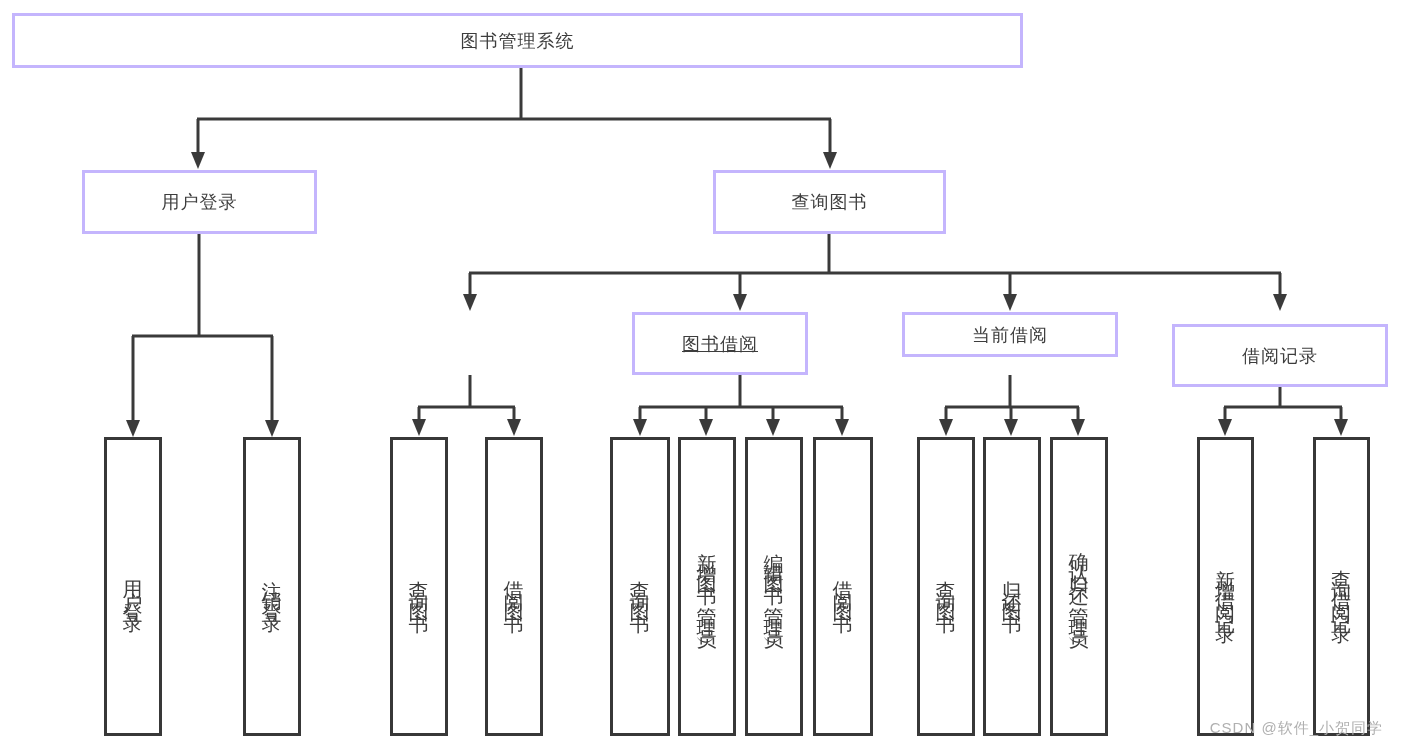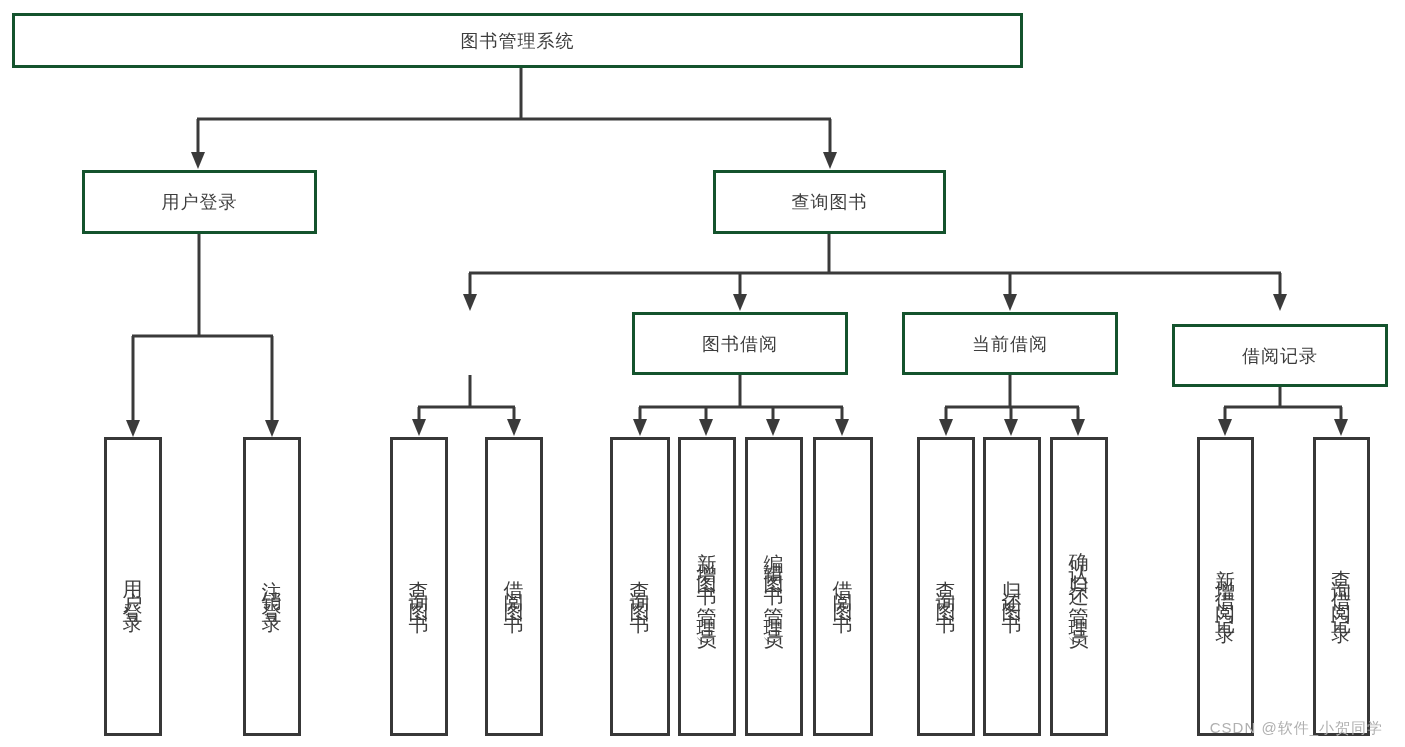--- a/index.html
+++ b/index.html
@@ -8,21 +8,21 @@
     width:1405px;height:747px;
     background:#ffffff;
     font-family:"Liberation Sans","DejaVu Sans",sans-serif;
     overflow:hidden;
   }
   .connector-svg{position:absolute;left:0;top:0;z-index:0;}
   .box{
     position:absolute;
     box-sizing:border-box;
     background:#ffffff;
-    border:3px solid #14532d;
+    border:3px solid #c4b5fd;
     display:flex;align-items:center;justify-content:center;
     color:#3d3d3d;
     font-size:18px;
     z-index:1;
     letter-spacing:1px;
   }
   .vbox{
     position:absolute;
     box-sizing:border-box;
     background:#ffffff;
@@ -105,22 +105,22 @@
       <polygon points="1071,419 1085,419 1078,436" fill="#3a3a3a"></polygon>
       <polygon points="1218,419 1232,419 1225,436" fill="#3a3a3a"></polygon>
       <polygon points="1334,419 1348,419 1341,436" fill="#3a3a3a"></polygon>
     </svg>
 
   <div class="box" style="left:12px;top:13px;width:1011px;height:55px;">图书管理系统</div>
 
   <div class="box" style="left:82px;top:170px;width:235px;height:64px;">用户登录</div>
   <div class="box" style="left:713px;top:170px;width:233px;height:64px;">查询图书</div>
 
-  <div class="box" style="left:632px;top:312px;width:216px;height:63px;">图书借阅</div>
-  <div class="box" style="left:902px;top:312px;width:216px;height:63px;">当前借阅</div>
+  <div class="box" style="left:632px;top:312px;width:176px;height:63px;text-decoration:underline;">图书借阅</div>
+  <div class="box" style="left:902px;top:312px;width:216px;height:45px;">当前借阅</div>
   <div class="box" style="left:1172px;top:312px;width:216px;height:63px;margin-top:12px;">借阅记录</div>
 
   <div class="vbox" style="left:104px;top:437px;width:58px;height:299px;">用户登录</div>
   <div class="vbox" style="left:243px;top:437px;width:58px;height:299px;">注销登录</div>
 
   <div class="vbox" style="left:390px;top:437px;width:58px;height:299px;">查询图书</div>
   <div class="vbox" style="left:485px;top:437px;width:58px;height:299px;">借阅图书</div>
 
   <div class="vbox" style="left:610px;top:437px;width:60px;height:299px;">查询图书</div>
   <div class="vbox" style="left:678px;top:437px;width:58px;height:299px;">新增图书（管理员）</div>

